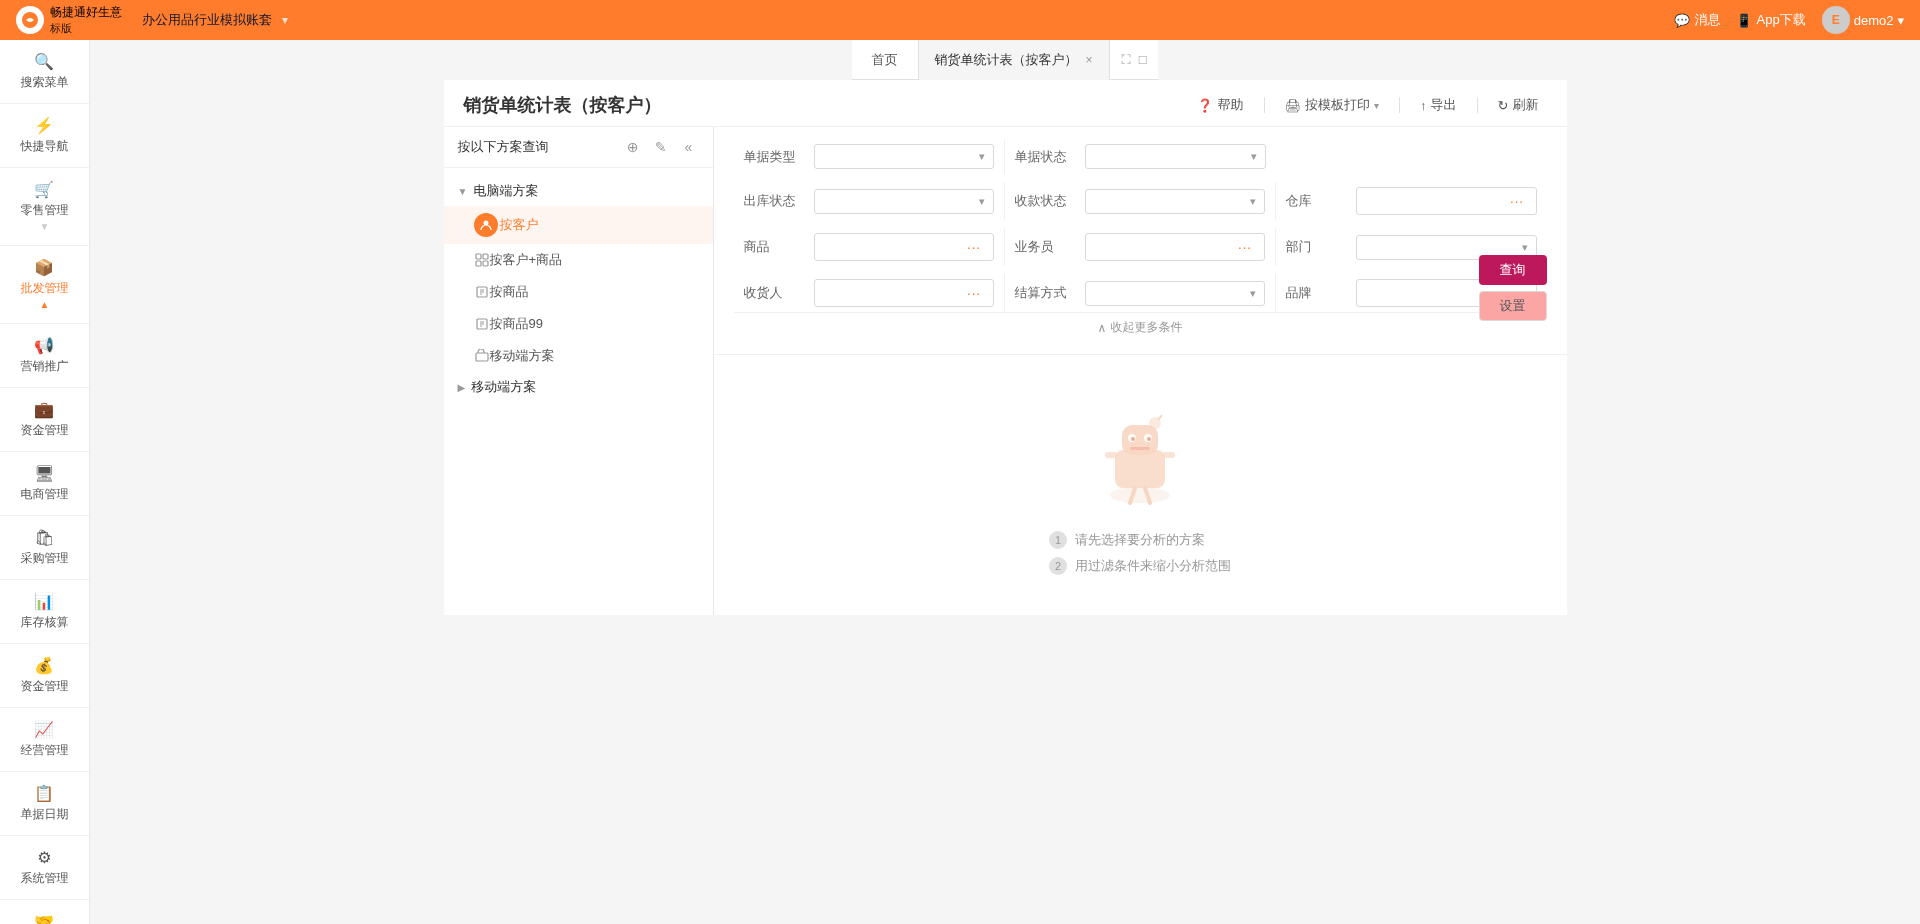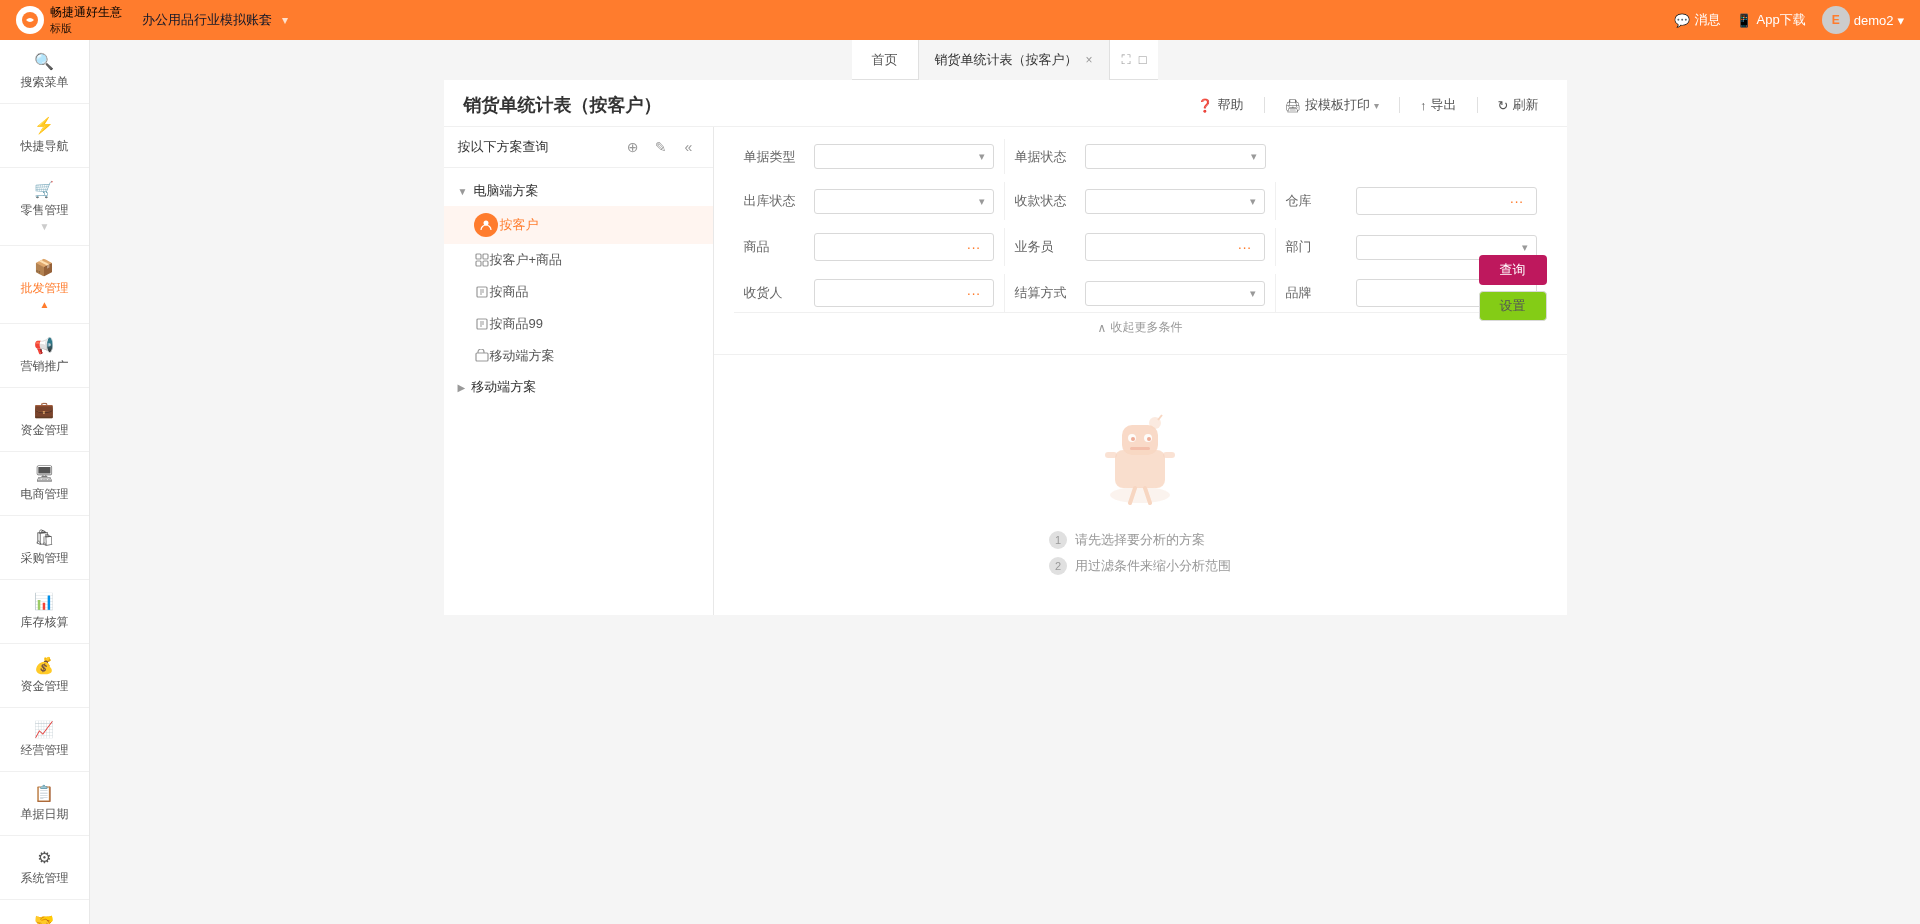--- a/index.html
+++ b/index.html
@@ -36,21 +36,21 @@
     
     .page-content { flex: 1; overflow-y: auto; background: #f5f5f5; padding: 0; }
     .page-inner { background: #fff; margin: 0; }
 
     
     .page-header { display: flex; align-items: center; justify-content: space-between; padding: 12px 20px 8px; background: #fff; border-bottom: 1px solid #f0f0f0; }
     .page-title { font-size: 18px; font-weight: 600; color: #333; }
     .page-actions { display: flex; align-items: center; gap: 12px; }
     .action-btn { display: flex; align-items: center; gap: 4px; font-size: 13px; color: #555; cursor: pointer; padding: 4px 8px; }
     .action-btn-orange { background: #be185d; color: #fff; border: none; border-radius: 4px; padding: 6px 16px; cursor: pointer; font-size: 13px; }
-    .action-btn-outline { background: #84cc16; color: #555; border: 1px solid #d9d9d9; border-radius: 4px; padding: 5px 20px; cursor: pointer; font-size: 13px; }
+    .action-btn-outline { background: #fca5a5; color: #555; border: 1px solid #d9d9d9; border-radius: 4px; padding: 5px 20px; cursor: pointer; font-size: 13px; }
     .divider-v { width: 1px; height: 16px; background: #e0e0e0; }
 
     
     .two-col { display: flex; gap: 0; flex: 1; overflow: hidden; }
 
     
     .scheme-panel { width: 270px; background: #fff; border-right: 1px solid #e8e8e8; flex-shrink: 0; overflow-y: auto; }
     .scheme-header { display: flex; align-items: center; justify-content: space-between; padding: 10px 14px; border-bottom: 1px solid #f0f0f0; gap: 24px; }
     .scheme-title { font-size: 13px; color: #333; font-weight: 500; }
     .scheme-icons { display: flex; gap: 8px; }

